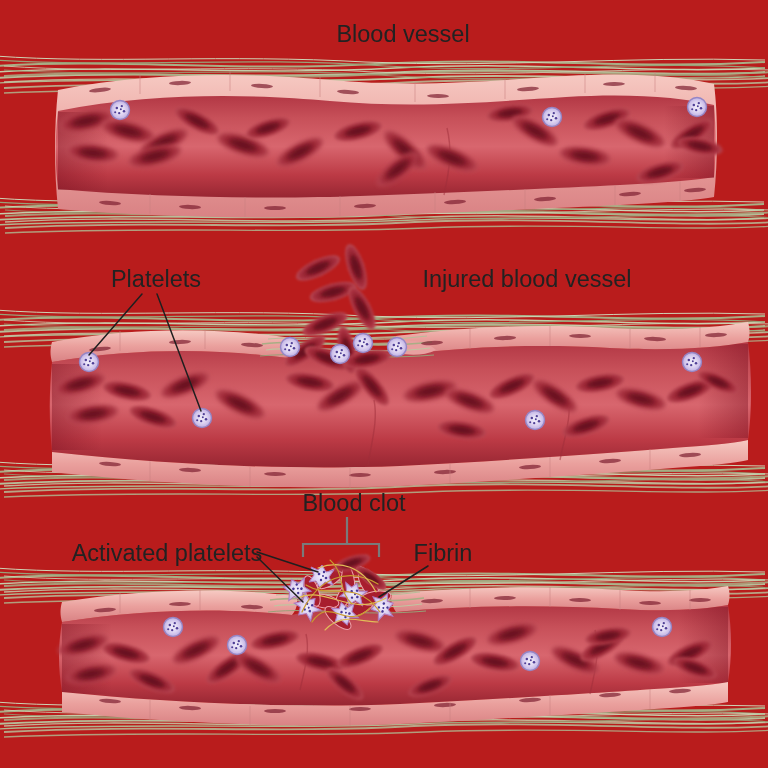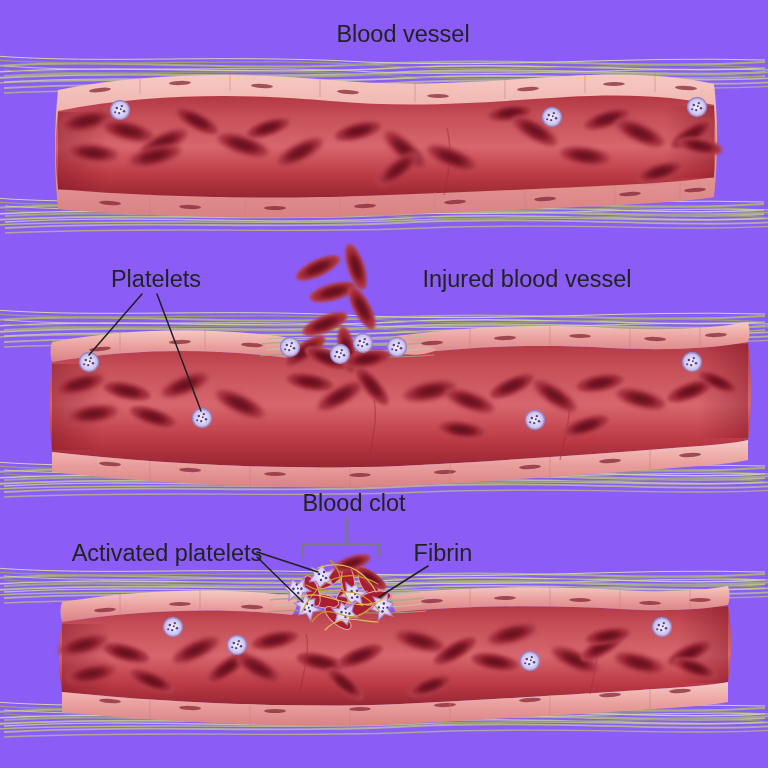--- a/index.html
+++ b/index.html
@@ -1,16 +1,16 @@
 <!DOCTYPE html>
 <html><head>
 <meta charset="utf-8">
 <style>
   html,body{margin:0;padding:0;background:#ffffff;}
-  .stage{position:relative;width:768px;height:768px;background:#8b5cf6;overflow:hidden;
+  .stage{position:relative;width:768px;height:768px;background:#b91c1c;overflow:hidden;
          font-family:"Liberation Sans","DejaVu Sans",sans-serif;}
   svg{display:block;}
   .lbl{font-family:"Liberation Sans","DejaVu Sans",sans-serif;font-size:23.5px;fill:#222222;}
 </style>
 </head>
 <body>
 
 <div class="stage">
 <svg width="768" height="768" viewBox="0 0 768 768">
   <defs>

